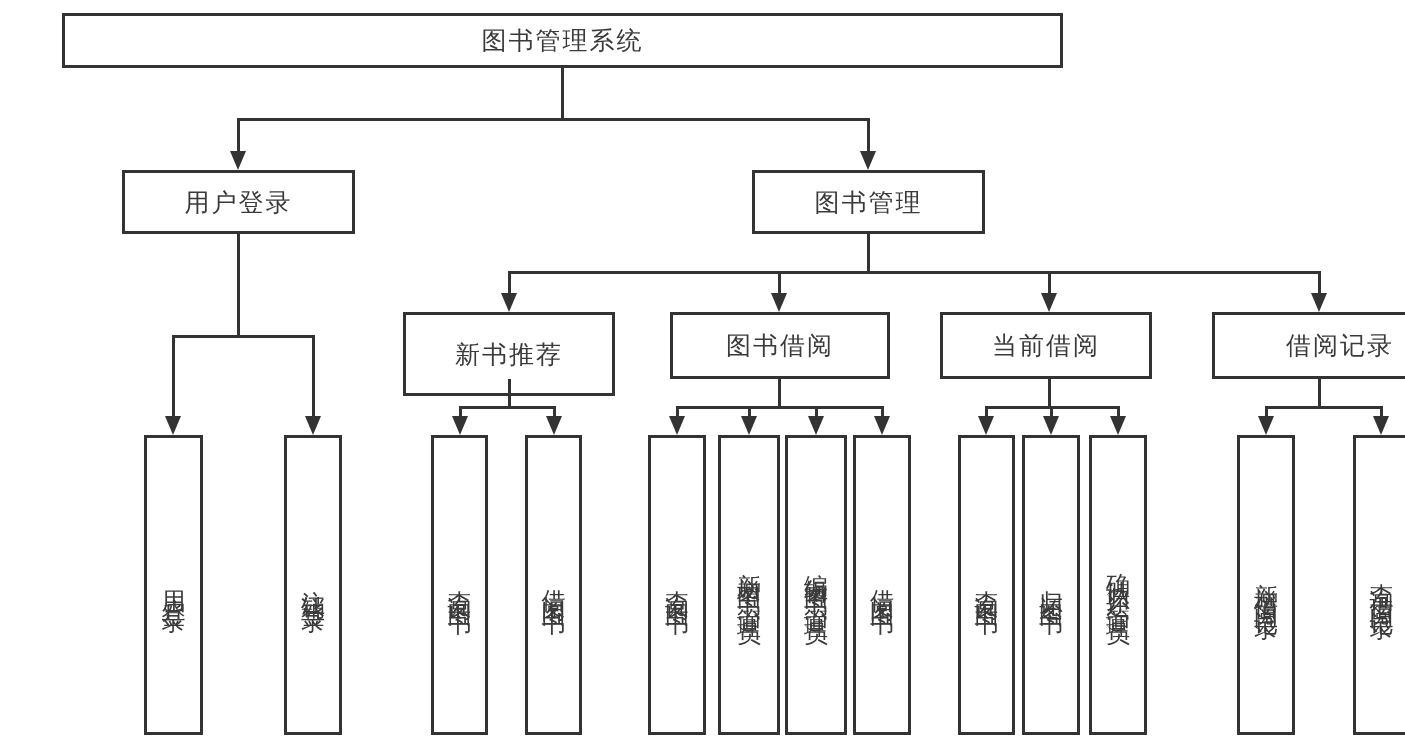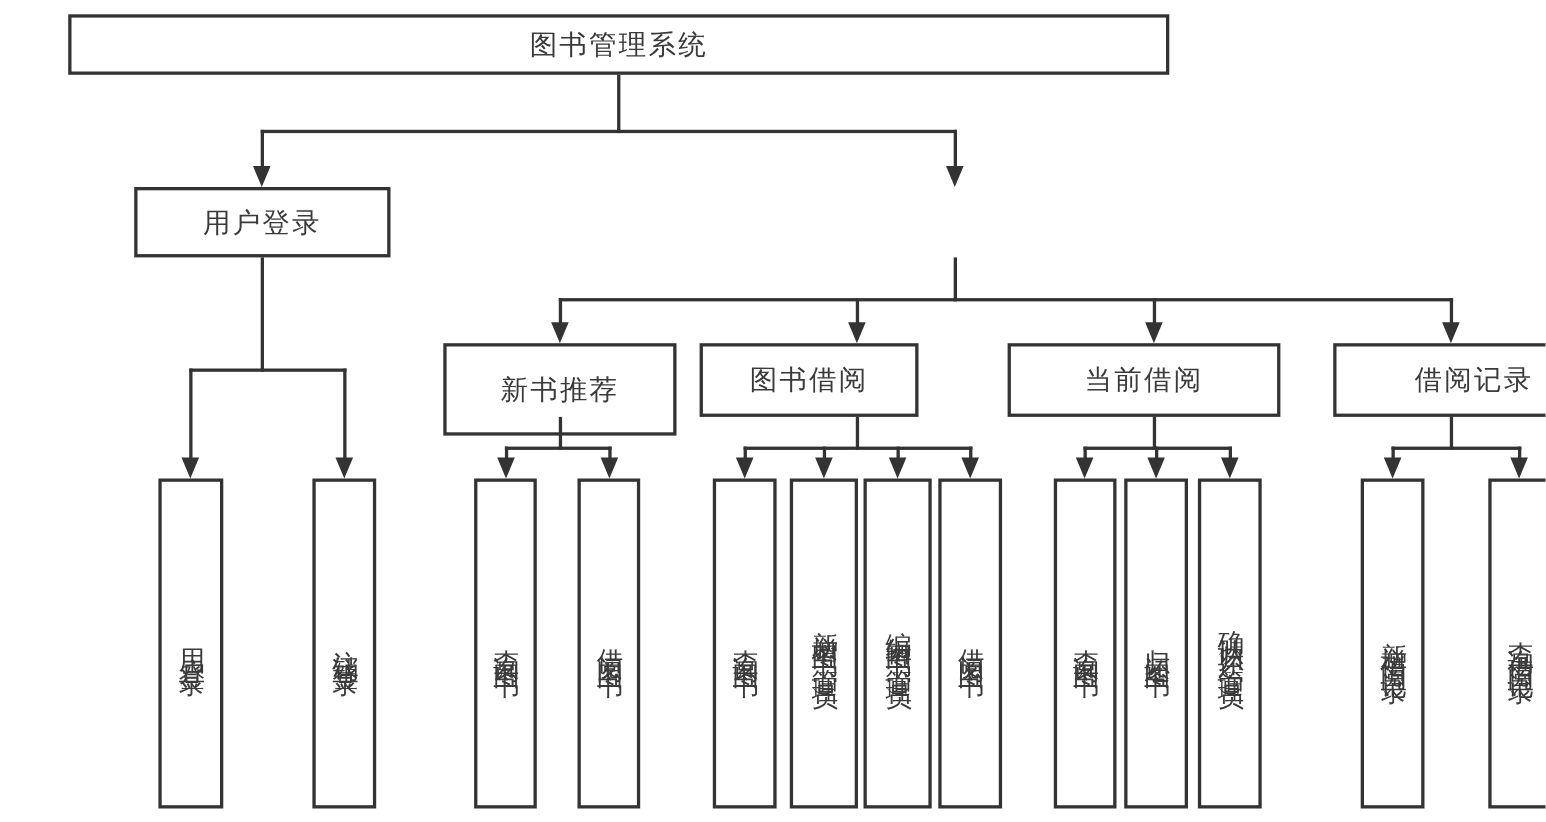--- a/index.html
+++ b/index.html
@@ -62,24 +62,25 @@
   }
 </style>
 </head>
 <body>
 
 <div id="canvas">
 
   <div class="box" style="left:22px;top:13px;width:1001px;height:55px">图书管理系统</div>
 
   <div class="box" style="left:82px;top:170px;width:233px;height:64px">用户登录</div>
+  <div class="box" style="left:712px;top:170px;width:233px;height:64px">图书管理</div>
 
   <div class="box" style="left:363px;top:312px;width:212px;height:84px">新书推荐</div>
-  <div class="box" style="left:596px;top:312px;width:199px;height:67px">图书借阅</div>
-  <div class="box" style="left:876px;top:312px;width:248px;height:67px">当前借阅</div>
+  <div class="box" style="left:630px;top:312px;width:220px;height:67px">图书借阅</div>
+  <div class="box" style="left:900px;top:312px;width:212px;height:67px">当前借阅</div>
   <div class="box" style="left:1172px;top:312px;width:256px;height:67px">借阅记录</div>
 
   <div class="leafbox" style="left:104px;top:435px;width:59px;height:300px">
     <span class="vtext">用户登录</span>
   </div>
   <div class="leafbox" style="left:244px;top:435px;width:58px;height:300px">
     <span class="vtext">注销登录</span>
   </div>
 
   <div class="leafbox" style="left:391px;top:435px;width:57px;height:300px">

